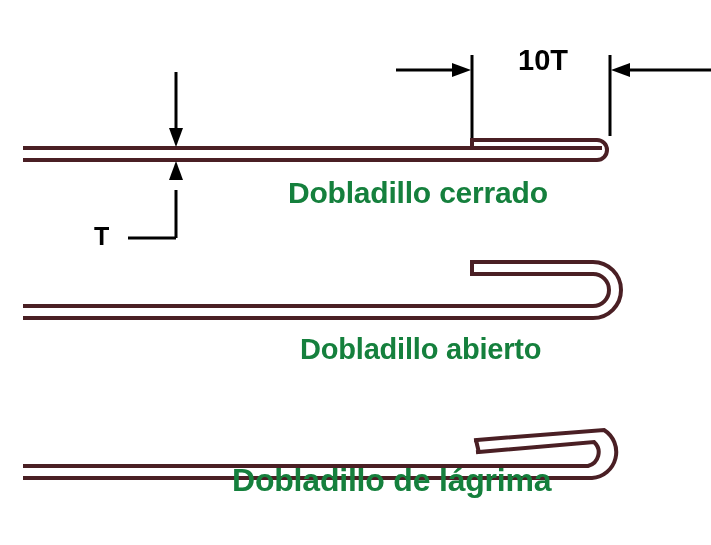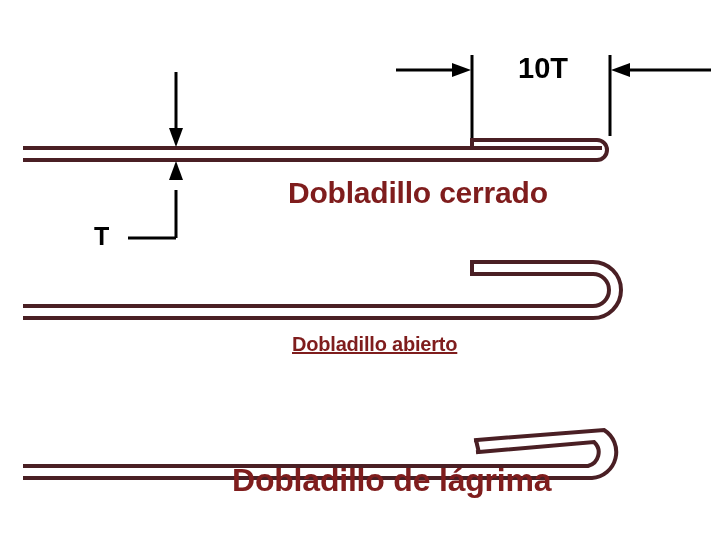--- a/index.html
+++ b/index.html
@@ -17,37 +17,37 @@
   }
   svg.layer {
     position: absolute;
     top: 0;
     left: 0;
     width: 711px;
     height: 545px;
   }
   .caption {
     position: absolute;
-    color: #7f1d1d;
+    color: #15803d;
     font-family: "Liberation Sans", sans-serif;
     font-weight: bold;
     white-space: nowrap;
     letter-spacing: -0.2px;
   }
   #caption-closed  { left: 288px; top: 176px; font-size: 30px; }
-  #caption-open    { left: 292px; top: 333px; font-size: 20px; text-decoration: underline; }
+  #caption-open    { left: 300px; top: 333px; font-size: 29px; }
   #caption-teardrop{ left: 232px; top: 462px; font-size: 32px; }
   .dim-label {
     position: absolute;
     color: #000000;
     font-family: "Liberation Sans", sans-serif;
     font-weight: bold;
     white-space: nowrap;
   }
-  #label-10t { left: 518px; top: 52px; font-size: 29px; }
+  #label-10t { left: 518px; top: 44px; font-size: 29px; }
   #label-t   { left: 94px;  top: 222px; font-size: 25px; }
 </style>
 </head>
 <body>
 
 <div id="canvas">
 
   <svg class="layer" viewBox="0 0 711 545">
 
     <g>

